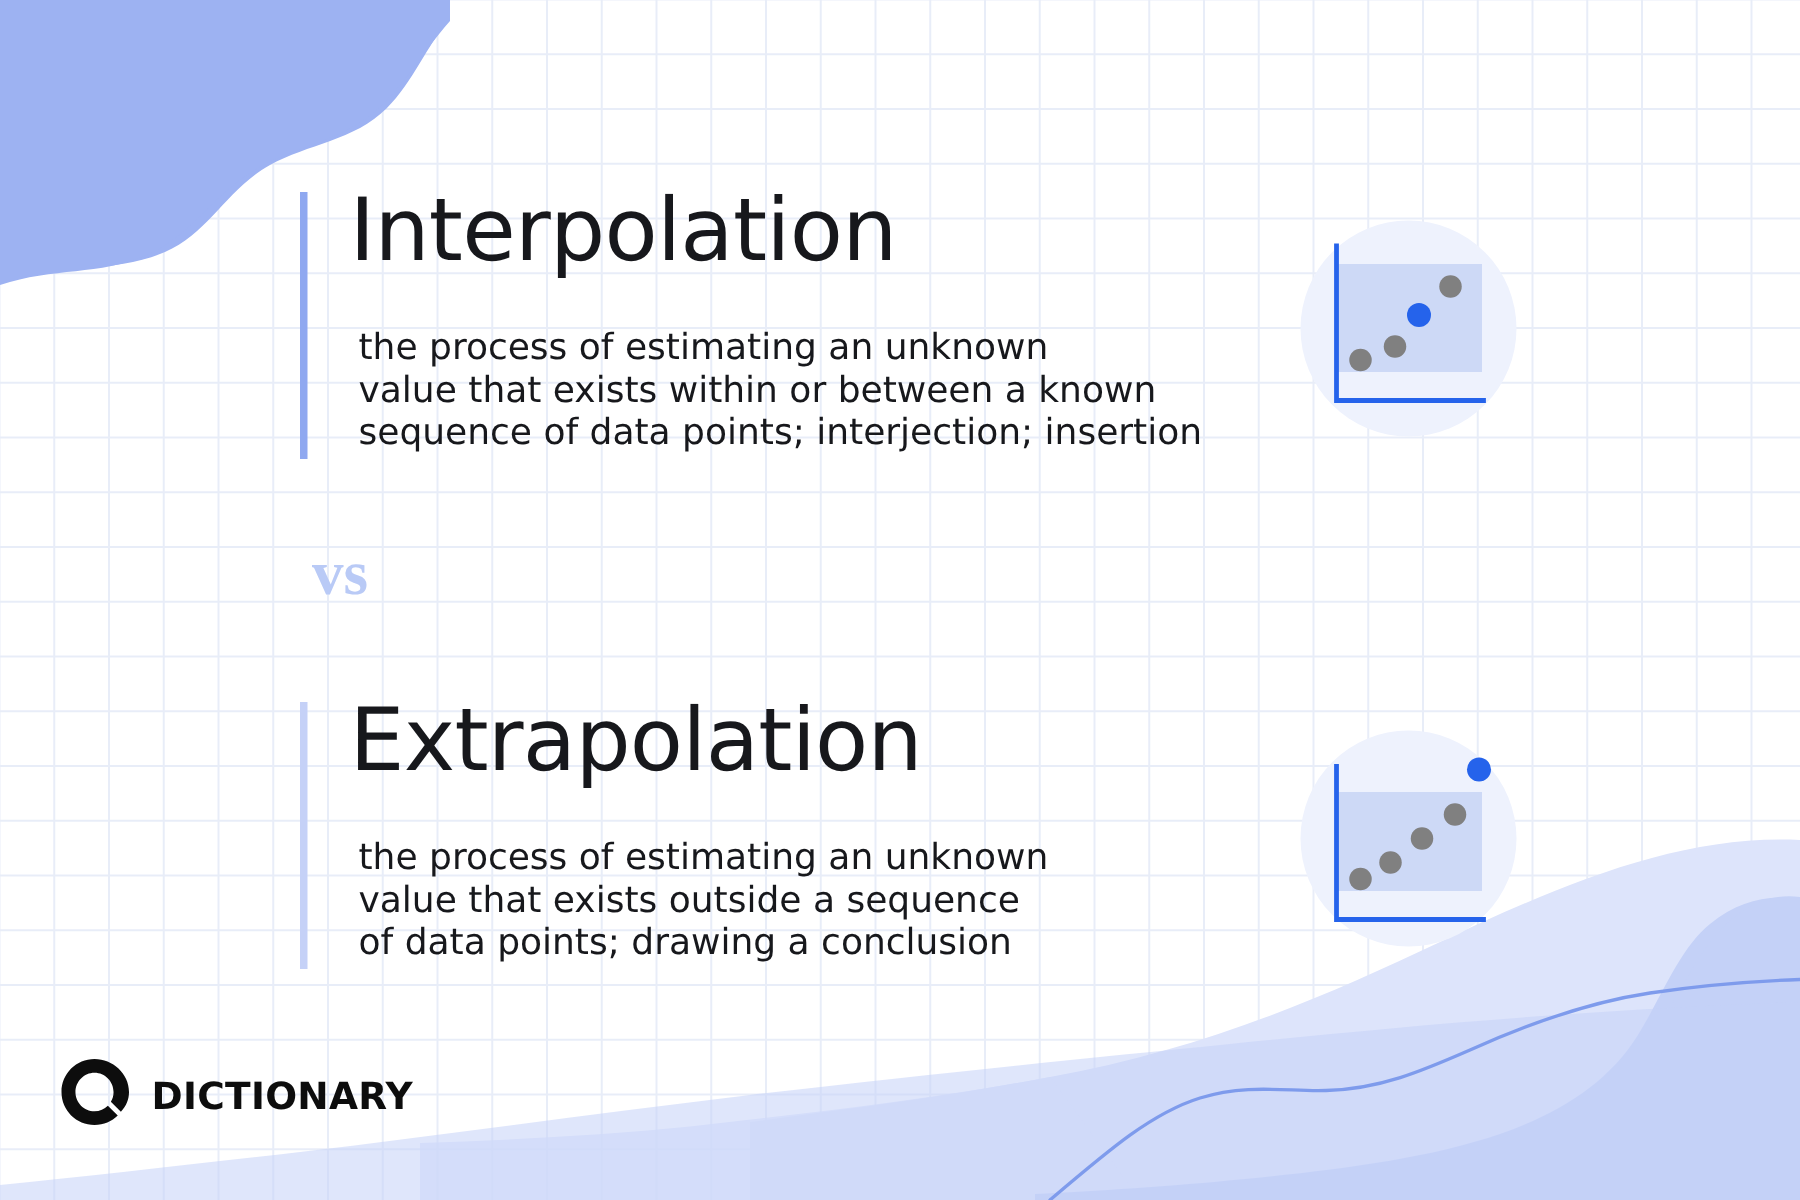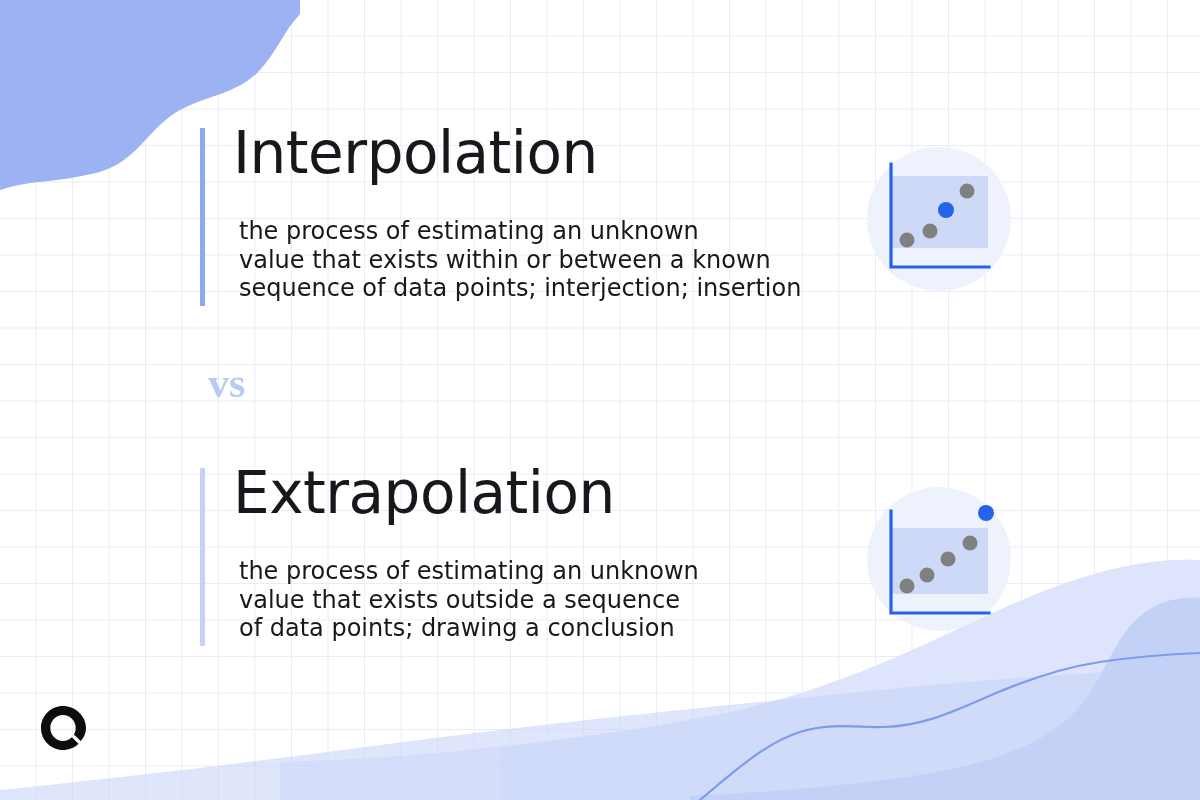--- a/index.html
+++ b/index.html
@@ -164,17 +164,18 @@
       </svg>
     </div>
 
     <div class="logo" style="left:40px; top:705px;">
       <div class="logo-mark">
         <svg width="48" height="50" viewBox="0 0 48 50" xmlns="http://www.w3.org/2000/svg">
           <path d="M23,1 C10.9,1 1,10.7 1,23 C1,35.3 10.9,45 23,45 C29.1,45 34.6,42.6 38.5,38.7 L31.9,32.2 C29.6,34.5 26.5,35.9 23,35.9 C16,35.9 10.3,30.1 10.3,23 C10.3,15.9 16,10.1 23,10.1 C30,10.1 35.7,15.9 35.7,23 C35.7,25.4 35.1,27.6 33.9,29.5 L40.6,36.1 C44.2,32.5 46,28 46,23 C46,10.7 35.1,1 23,1 Z" fill="#0d0d0d"></path>
         </svg>
       </div>
       <div class="logo-text">
+        <div class="logo-line2">DICTIONARY</div>
       </div>
     </div>
 
   </div>
 </div>
 
 </body></html>

